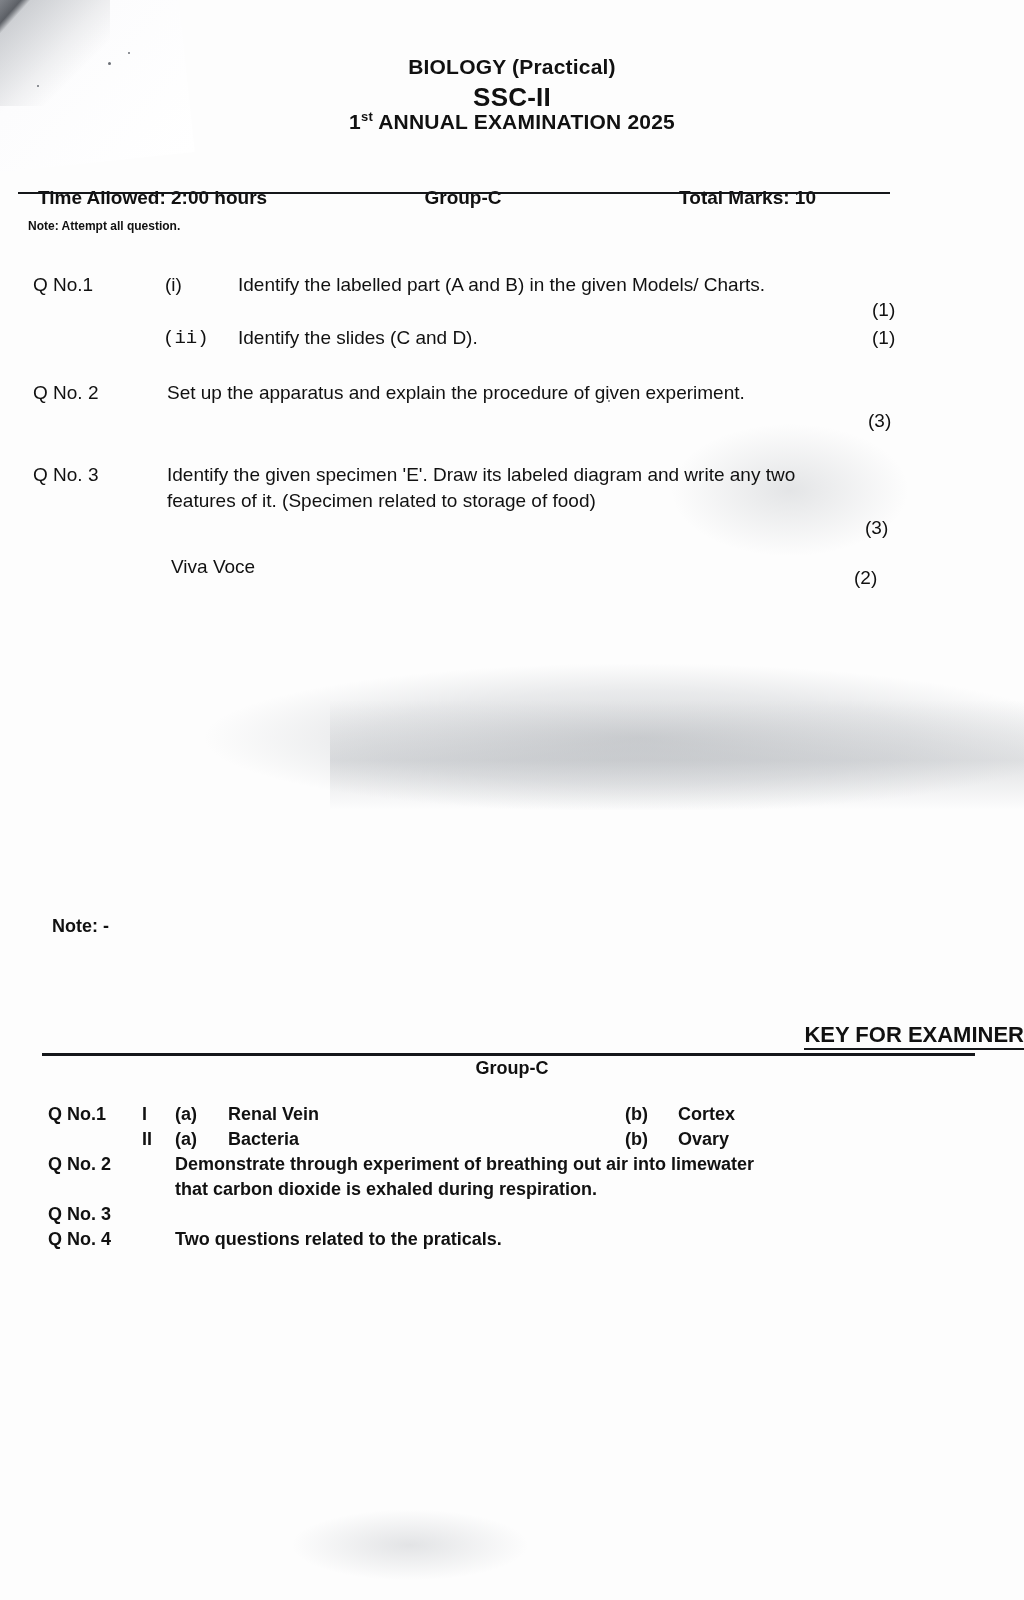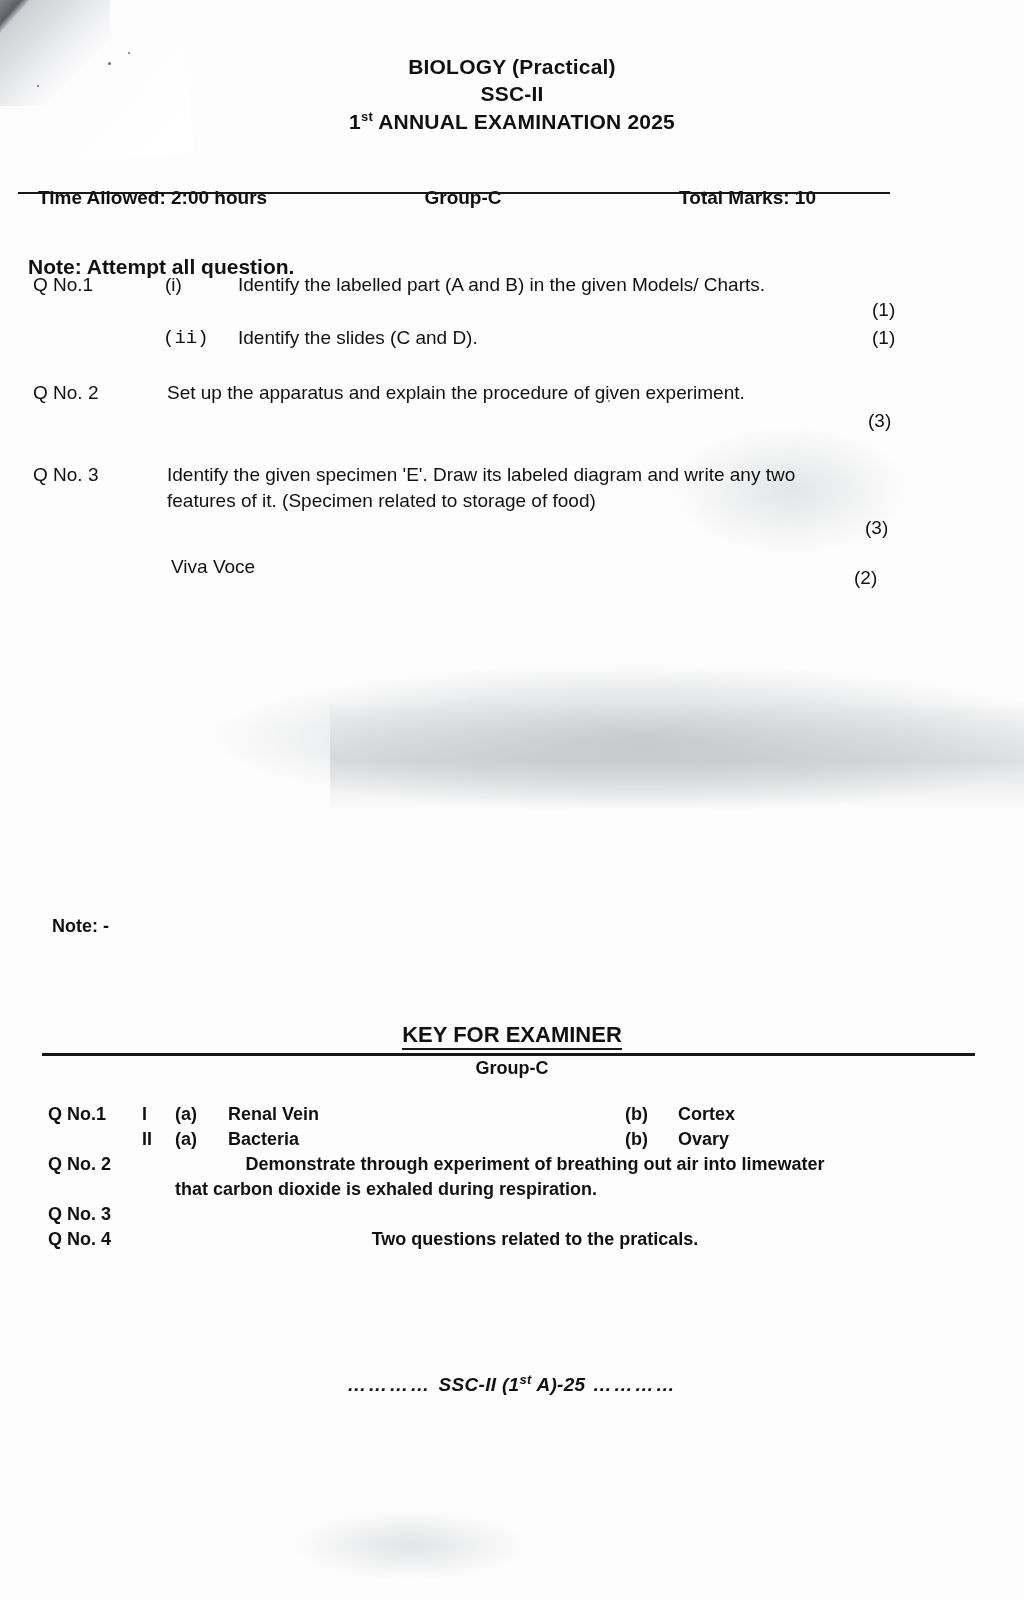--- a/index.html
+++ b/index.html
@@ -79,21 +79,21 @@
 
   
   .content { position: absolute; inset: 0; }
 
   .hdr {
     text-align: center;
     font-weight: bold;
     letter-spacing: .2px;
   }
   .hdr-1 { position:absolute; top:55px; left:0; right:0; font-size:21px; }
-  .hdr-2 { position:absolute; top:82px; left:0; right:0; font-size:21px; }
+  .hdr-2 { position:absolute; top:82px; left:0; right:0; font-size:26px; }
   .hdr-3 { position:absolute; top:109px; left:0; right:0; font-size:21px; }
   .sup { font-size: 13px; vertical-align: super; }
 
   .meta-row {
     position: absolute;
     top: 163px;
     left: 18px;
     width: 872px;
     display: flex;
     align-items: baseline;
@@ -112,22 +112,21 @@
     width: 872px;
     height: 2.4px;
     background: #15171a;
   }
 
   .note-attempt {
     position: absolute;
     top: 219px;
     left: 28px;
     font-weight: bold;
-    font-size: 21px;
-    margin-top: 36px;
+    font-size: 12px;
   }
 
   .qrow { position: absolute; font-size: 19px; line-height: 26px; }
   .qlabel { position: absolute; }
   .qroman { position: absolute; }
   .qtext  { position: absolute; }
   .qmark  { position: absolute; }
 
   
   .q1-label { top: 272px; left: 33px; }
@@ -157,41 +156,41 @@
     font-weight: bold; font-size: 18px;
   }
   .note2-text {
     position: absolute; top: 916px; left: 185px; width: 760px;
     font-weight: bold; font-size: 18px; line-height: 25px;
   }
 
   
   .key-title {
     position: absolute; top: 1022px; left: 0; right: 0;
-    text-align: center; font-size: 22px; font-weight: bold;
+    text-align: right; font-size: 22px; font-weight: bold;
   }
   .key-title span { border-bottom: 2px solid #15171a; padding-bottom: 1px; }
   .rule-key {
     position: absolute; top: 1053px; left: 42px; width: 933px;
     height: 2.6px; background: #15171a;
   }
   .key-group {
     position: absolute; top: 1058px; left: 0; right: 0;
     text-align: center; font-size: 18px; font-weight: bold;
   }
 
   .key-rows { position: absolute; top: 1104px; left: 0; width: 1024px; font-size: 18px; }
   .krow { position: relative; height: 25px; }
   .k-q     { position: absolute; left: 48px; font-weight: bold; }
   .k-rom   { position: absolute; left: 142px; font-weight: bold; }
   .k-a     { position: absolute; left: 175px; font-weight: bold; }
   .k-atxt  { position: absolute; left: 228px; font-weight: bold; }
   .k-b     { position: absolute; left: 625px; font-weight: bold; }
   .k-btxt  { position: absolute; left: 678px; font-weight: bold; }
-  .k-wide  { position: absolute; left: 175px; font-weight: bold; width: 720px; text-align: center; }
+  .k-wide  { position: absolute; left: 175px; font-weight: bold; width: 720px; }
   .k-cont  { position: absolute; left: 175px; font-weight: bold; }
 
   .footer {
     position: absolute; top: 1372px; left: 0; right: 0;
     text-align: center; font-size: 19px; font-weight: bold; font-style: italic;
     letter-spacing: .3px;
   }
   .footer .dots { letter-spacing: 2px; }
 </style>
 </head>
@@ -275,16 +274,15 @@
       </div>
       <div class="krow">
         <span class="k-q">Q No. 3</span>
       </div>
       <div class="krow">
         <span class="k-q">Q No. 4</span>
         <span class="k-wide">Two questions related to the praticals.</span>
       </div>
     </div>
 
-    <div class="footer"><span class="dots">………… </span><span>SSC-II (1</span><span class="sup">st</span><span> A)-25</span><span class="dots"> …………</span></div>
 
   </div>
 </div>
 
 </body></html>

